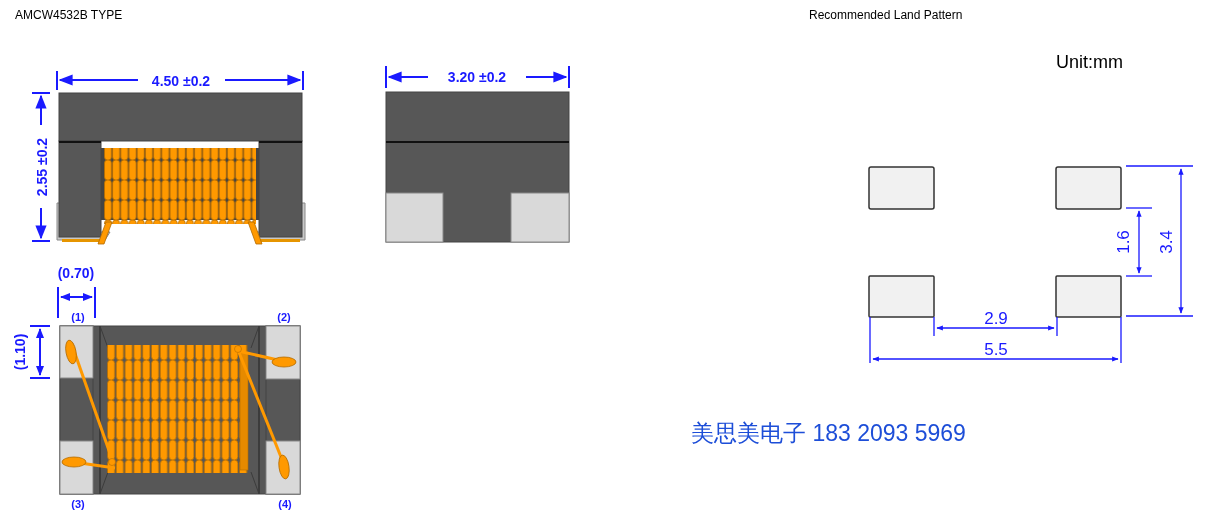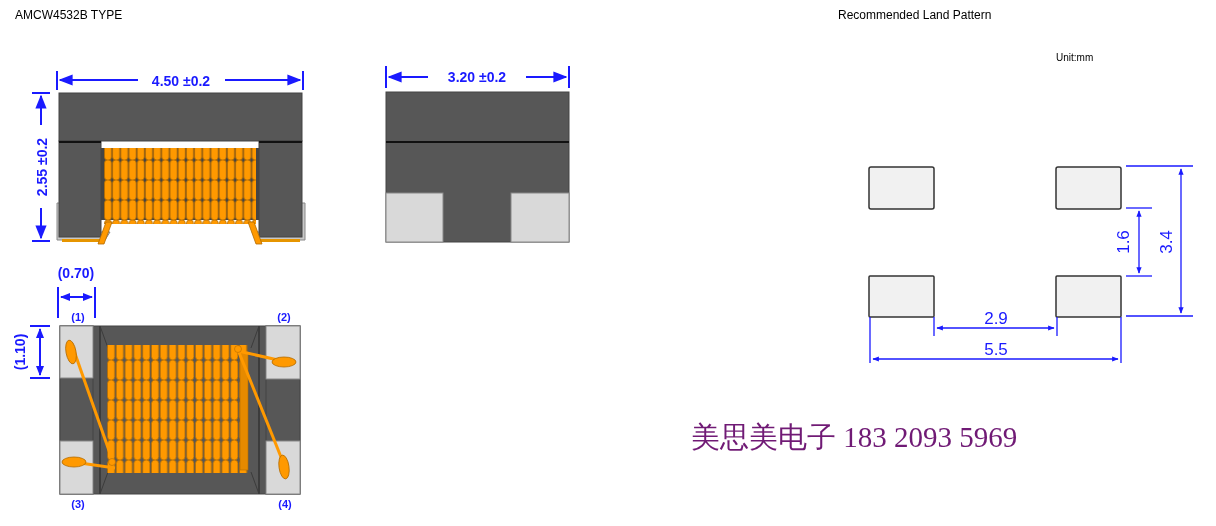--- a/index.html
+++ b/index.html
@@ -1,21 +1,21 @@
 <!DOCTYPE html>
 <html><head>
   <meta charset="utf-8">
   <style>
     html, body { margin: 0; padding: 0; background: #ffffff; }
     body { width: 1216px; height: 526px; position: relative; overflow: hidden; font-family: "Liberation Sans", sans-serif; }
     .title { position: absolute; font-size: 12px; color: #000; font-family: "Liberation Sans", sans-serif; }
     #title-left { left: 15px; top: 8px; }
-    #title-right { left: 838px; top: 8px; }
-    #unit { position: absolute; left: 1056px; top: 52px; font-size: 10px; color: #000; font-family: "Liberation Sans", sans-serif; }
-    #contact { position: absolute; left: 691px; top: 418px; font-size: 29px; color: #701a75; font-family: Liberation Serif, serif; letter-spacing: 0px; white-space: pre; }
+    #title-right { left: 809px; top: 8px; }
+    #unit { position: absolute; left: 1056px; top: 52px; font-size: 18px; color: #000; font-family: "Liberation Sans", sans-serif; }
+    #contact { position: absolute; left: 691px; top: 418px; font-size: 23px; color: #1d4ed8; font-family: Liberation Sans, sans-serif; letter-spacing: 0px; white-space: pre; }
     svg { position: absolute; left: 0; top: 0; }
     .dim-text { font-family: "Liberation Sans", sans-serif; font-weight: bold; fill: #1a1aff; }
     .dim-text-lp { font-family: "Liberation Sans", sans-serif; fill: #1a1aff; }
   </style>
 </head>
 <body>
 
 <div id="title-left" class="title">AMCW4532B TYPE</div>
 <div id="title-right" class="title">Recommended Land Pattern</div>
 <div id="unit">Unit:mm</div>

